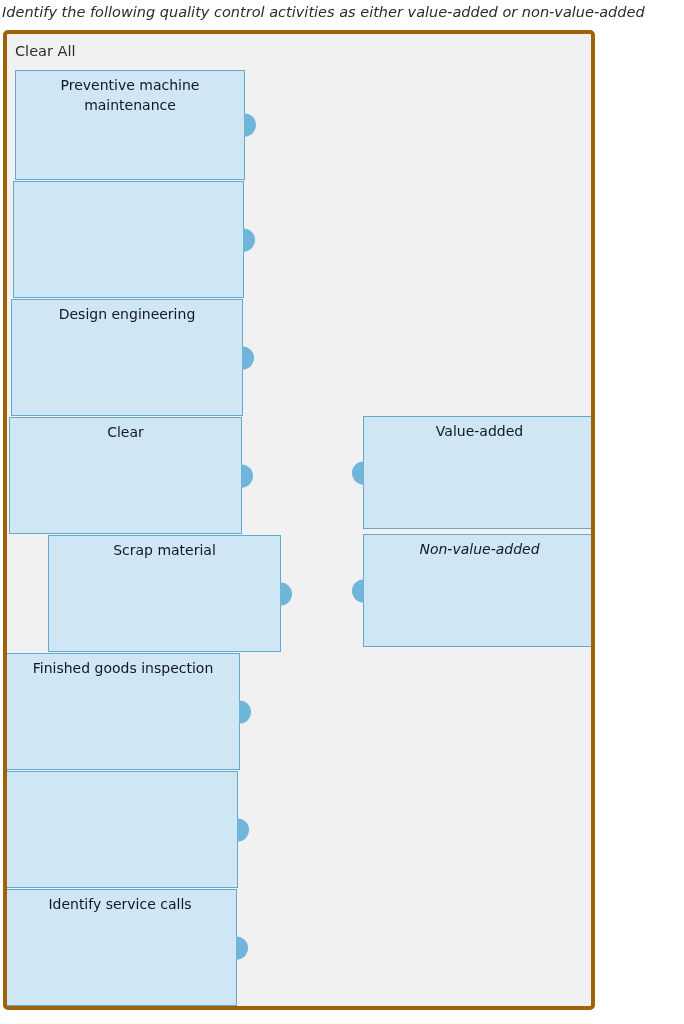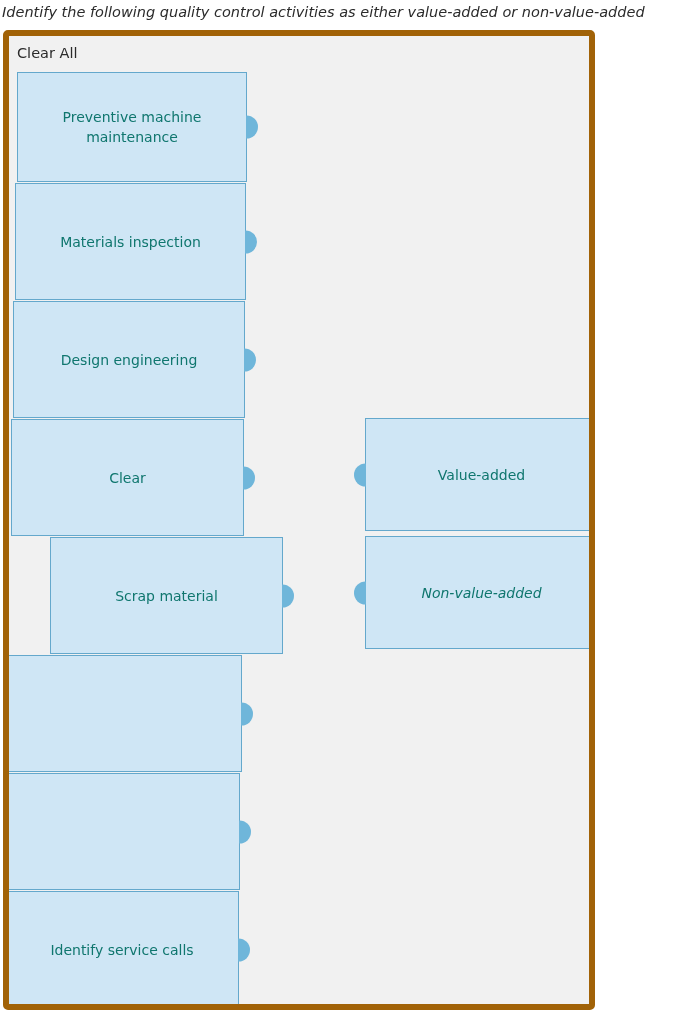--- a/index.html
+++ b/index.html
@@ -31,21 +31,21 @@
   }
 
   
   #dragdrop-panel {
     position: absolute;
     left: 3px;
     top: 30px;
     width: 592px;
     height: 980px;
     background: #f1f1f1;
-    border: 6px solid #a16207;
+    border: 4px solid #a16207;
     border-radius: 5px;
     box-sizing: border-box;
     overflow: hidden;
   }
 
   #clear-all-button {
     position: absolute;
     left: 8px;
     top: 8px;
     font-size: 14.5px;
@@ -59,26 +59,26 @@
     text-align: left;
   }
 
   
   .tile {
     position: absolute;
     background: #cfe6f5;
     border: 1px solid #64a8cc;
     box-sizing: border-box;
     display: flex;
-    align-items: center;
+    align-items: flex-start;
     justify-content: center;
     text-align: center;
     font-size: 14px;
     line-height: 20px;
-    color: #0f766e;
+    color: #0f172a;
     padding: 4px 10px;
     cursor: move;
     user-select: none;
   }
 
   
   .nub {
     position: absolute;
     width: 12px;
     height: 23px;
@@ -108,36 +108,36 @@
 <div id="dragdrop-panel">
 
   <button id="clear-all-button">Clear All</button>
 
   <div id="source-column">
       <div class="tile source-tile" style="left: 8px; top: 36px; width: 230px; height: 110px;">
         <span>Preventive machine maintenance</span>
         <span class="nub nub-right"></span>
       </div>
       <div class="tile source-tile" style="left: 6px; top: 147px; width: 231px; height: 117px;">
-        <span>Materials inspection</span>
         <span class="nub nub-right"></span>
       </div>
       <div class="tile source-tile" style="left: 4px; top: 265px; width: 232px; height: 117px;">
         <span>Design engineering</span>
         <span class="nub nub-right"></span>
       </div>
       <div class="tile source-tile" style="left: 2px; top: 383px; width: 233px; height: 117px;">
         <span>Clear</span>
         <span class="nub nub-right"></span>
       </div>
       <div class="tile source-tile" style="left: 1px; top: 501px; width: 233px; height: 117px; margin-left: 40px;">
         <span>Scrap material</span>
         <span class="nub nub-right"></span>
       </div>
       <div class="tile source-tile" style="left: -1px; top: 619px; width: 234px; height: 117px;">
+        <span>Finished goods inspection</span>
         <span class="nub nub-right"></span>
       </div>
       <div class="tile source-tile" style="left: -3px; top: 737px; width: 234px; height: 117px;">
         <span class="nub nub-right"></span>
       </div>
       <div class="tile source-tile" style="left: -4px; top: 855px; width: 234px; height: 117px;">
         <span>Identify service calls</span>
         <span class="nub nub-right"></span>
       </div>
     </div>

